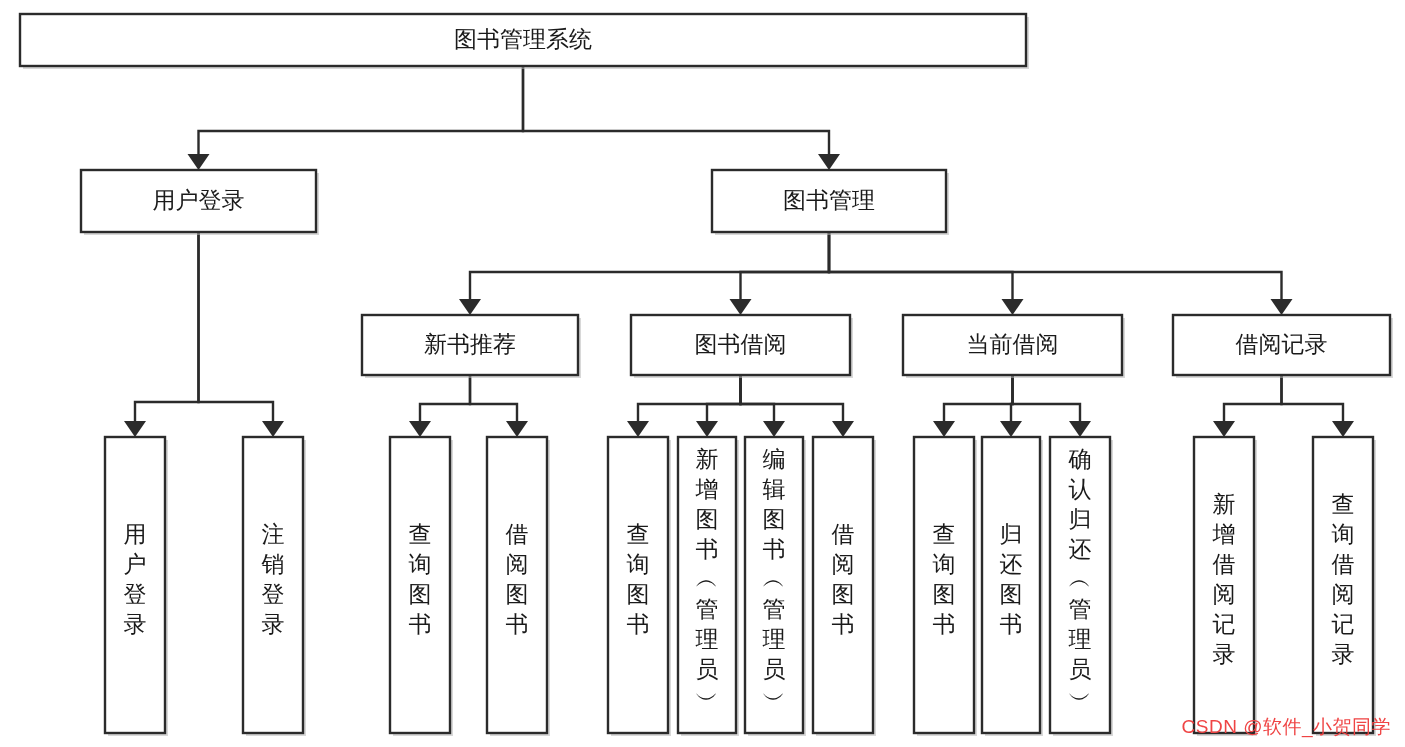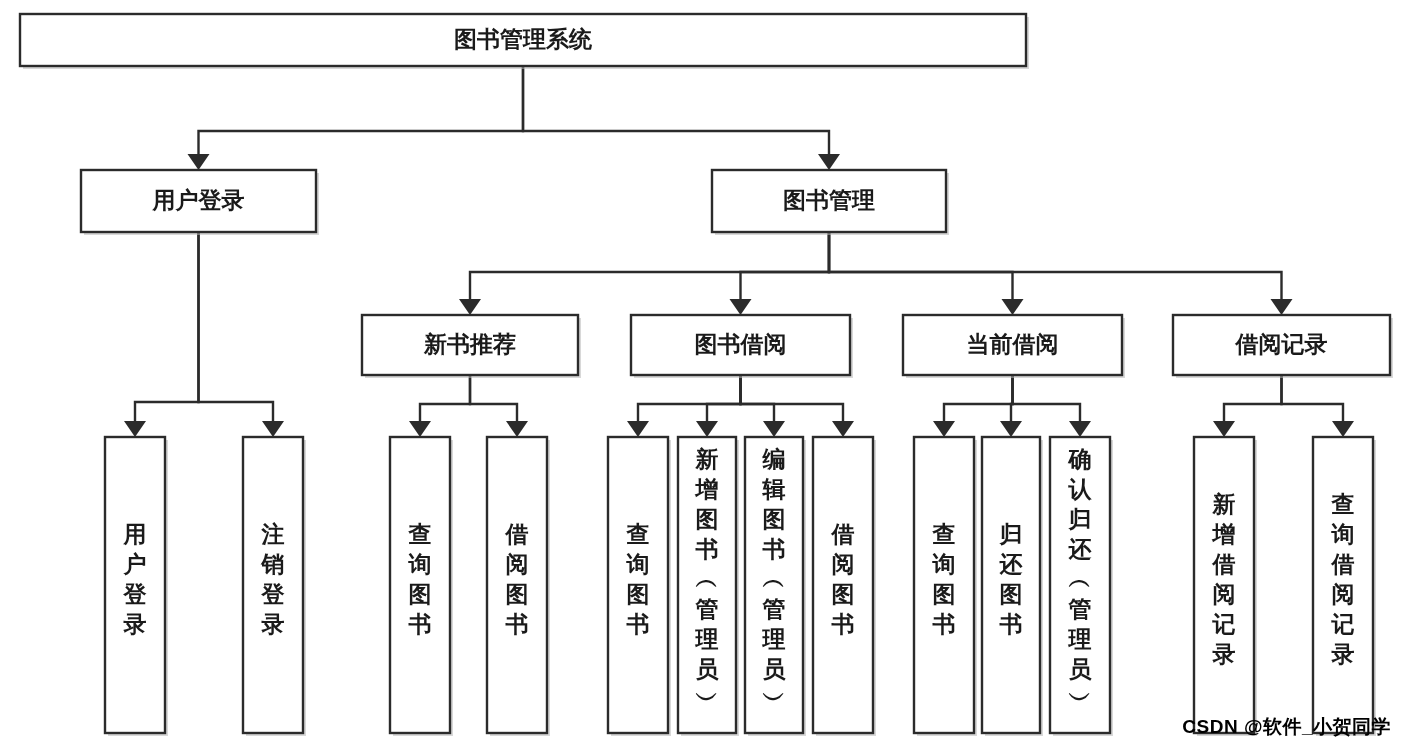--- a/index.html
+++ b/index.html
@@ -10,21 +10,20 @@
   }
   body {
     font-family: "Liberation Sans", "DejaVu Sans", sans-serif;
   }
   #diagram-root {
     position: relative;
     width: 1405px;
     height: 747px;
     background: #ffffff;
     overflow: hidden;
-    font-weight: bold;
   }
   svg#tree-svg {
     position: absolute;
     left: 0;
     top: 0;
     width: 1405px;
     height: 747px;
     display: block;
   }
   .node-rect {
@@ -57,21 +56,21 @@
     font-family: "Liberation Sans", "DejaVu Sans", sans-serif;
     font-size: 23px;
     text-anchor: middle;
   }
   .watermark {
     position: absolute;
     right: 14px;
     bottom: 7px;
     font-family: "Liberation Sans", "DejaVu Sans", sans-serif;
     font-size: 19px;
-    color: #000000;
+    color: #ef4444;
     letter-spacing: 0.5px;
     white-space: nowrap;
     user-select: none;
   }
 </style>
 </head>
 <body>
 
 <div id="diagram-root">
   <svg id="tree-svg" viewBox="0 0 1405 747">

